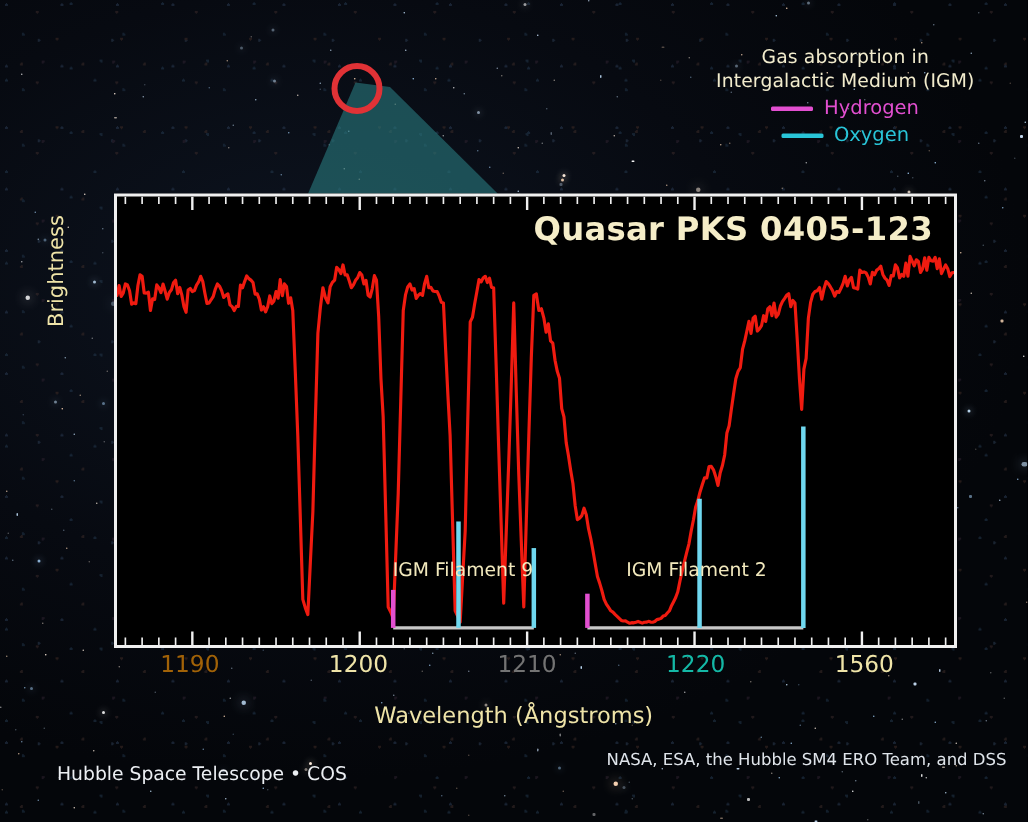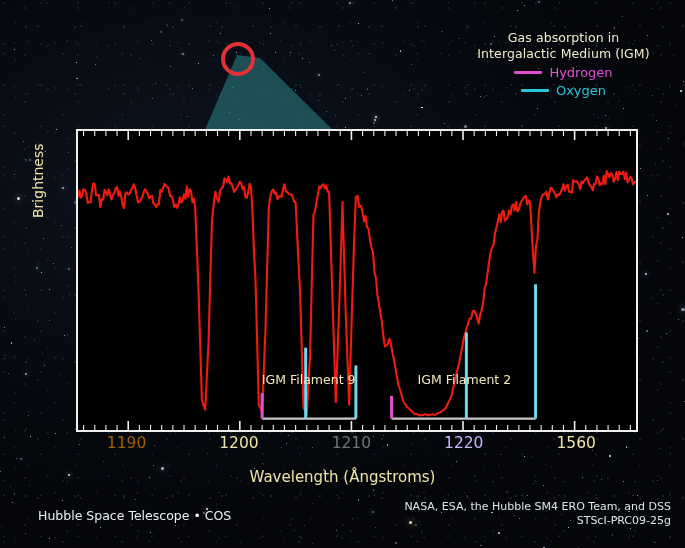--- a/index.html
+++ b/index.html
@@ -627,33 +627,33 @@
         <polyline points="0.00,65.88 1.40,59.44 2.79,66.66 4.18,64.23 5.58,58.28 6.98,58.96 8.37,62.78 9.77,71.83 11.16,70.95 12.55,71.49 13.95,59.33 15.35,52.25 16.74,53.21 18.14,64.29 19.53,64.44 20.93,63.78 22.32,76.02 23.72,68.20 25.11,68.68 26.50,58.94 27.90,60.81 29.29,64.08 30.69,58.35 32.09,63.19 33.48,68.42 34.88,63.97 36.27,62.23 37.66,57.53 39.06,55.75 40.45,64.76 41.85,60.58 43.24,65.75 44.64,73.48 46.04,77.19 47.43,62.31 48.82,61.30 50.22,63.35 51.62,62.74 53.01,59.05 54.41,56.96 55.80,53.21 57.19,56.66 58.59,64.44 59.98,71.32 61.38,70.95 62.77,68.82 64.17,66.56 65.56,61.70 66.96,58.28 68.36,59.87 69.75,62.72 71.14,67.34 72.54,65.88 73.94,64.93 75.33,72.23 76.73,73.41 78.12,76.02 79.51,73.28 80.91,73.34 82.30,59.02 83.70,60.81 85.09,56.74 86.49,52.92 87.89,54.75 89.28,55.75 90.67,57.30 92.07,65.06 93.47,64.91 94.86,68.42 96.25,75.69 97.65,73.49 99.05,76.85 100.44,73.48 101.83,66.31 103.23,71.41 104.63,69.64 106.02,63.35 107.42,67.83 108.81,55.39 110.20,66.08 111.60,58.28 113.00,59.94 114.39,71.20 115.78,67.55 117.18,76.02 118.85,116.54 120.53,159.64 122.20,213.77 123.88,268.59 125.55,274.28 127.22,278.73 128.90,244.03 130.57,210.31 132.25,148.58 133.92,91.22 135.59,73.89 137.27,60.81 138.94,67.41 140.62,70.95 142.10,60.15 143.59,57.25 145.08,55.75 146.47,47.21 147.87,48.65 149.27,51.41 150.66,45.61 152.06,52.34 153.45,52.22 154.85,56.40 156.24,60.81 157.63,58.91 159.03,55.87 160.42,54.15 161.82,50.68 163.22,52.35 164.61,58.29 166.00,55.88 167.40,65.88 168.79,66.99 170.19,61.34 171.59,52.78 172.98,55.75 174.47,80.29 175.96,121.31 177.44,146.97 179.12,209.89 180.79,273.66 182.47,277.02 184.14,281.26 185.81,239.53 187.49,197.64 189.16,136.58 190.84,76.02 192.32,65.63 193.81,60.24 195.30,58.28 196.69,62.41 198.09,61.36 199.48,67.92 200.88,65.88 202.28,64.70 203.67,65.95 205.06,58.05 206.46,53.21 207.85,60.78 209.25,60.48 210.65,62.98 212.04,63.35 213.44,63.43 214.83,66.44 216.22,70.56 217.62,70.95 219.11,102.40 220.60,132.45 222.08,159.64 223.76,217.93 225.43,276.19 227.11,279.78 228.78,283.80 230.45,253.33 232.13,222.98 233.80,150.54 235.48,83.62 236.96,80.61 238.45,71.54 239.94,63.35 241.34,55.43 242.73,56.92 244.13,54.33 245.52,53.21 246.91,57.38 248.31,54.43 249.71,60.65 251.10,60.81 252.77,112.78 254.45,167.24 256.12,218.55 257.80,271.13 259.47,224.24 261.14,177.37 262.82,126.25 264.49,70.95 266.17,129.80 267.84,184.97 269.51,229.54 271.19,273.66 272.86,216.02 274.54,159.64 276.21,107.39 277.88,65.88 279.56,64.92 281.23,76.02 282.91,74.76 284.58,81.08 286.07,90.52 287.56,84.93 289.04,96.29 290.53,97.74 292.02,109.17 293.51,116.56 295.00,121.21 296.48,141.37 297.97,146.97 299.46,164.09 300.95,172.65 302.44,182.44 303.92,191.11 305.41,205.78 306.90,215.38 308.39,214.42 309.88,212.74 311.36,207.78 312.85,212.19 314.34,221.45 315.83,228.05 317.32,236.17 318.80,244.86 320.29,253.39 321.78,257.75 323.27,262.84 324.76,268.59 326.24,271.74 327.73,273.94 329.22,276.19 330.62,277.11 332.01,278.58 333.41,279.88 334.80,281.26 336.19,282.62 337.59,283.00 338.99,282.88 340.38,283.80 341.78,284.52 343.17,284.10 344.57,284.24 345.96,283.80 347.36,283.29 348.75,283.83 350.14,284.40 351.54,283.80 352.93,283.78 354.33,283.24 355.72,283.71 357.12,283.80 358.51,283.31 359.91,282.06 361.31,281.76 362.70,281.26 364.09,279.73 365.49,279.34 366.88,277.70 368.28,276.19 369.68,272.80 371.07,270.11 372.46,267.36 373.86,263.53 375.35,256.10 376.84,249.51 378.32,243.25 379.81,237.17 381.30,231.53 382.79,222.98 384.28,215.63 385.76,207.02 387.25,202.71 388.74,196.78 390.23,191.98 391.72,187.51 393.20,187.55 394.69,180.11 396.18,179.91 397.67,182.18 399.16,186.79 400.64,192.58 402.13,184.16 403.62,179.31 405.11,172.31 406.60,157.64 408.08,152.81 409.57,141.90 411.06,131.47 412.55,121.53 414.04,116.56 415.52,114.16 417.01,101.97 418.50,96.29 419.89,89.86 421.29,83.15 422.68,91.26 424.08,81.08 425.47,79.80 426.87,89.70 428.26,88.32 429.66,86.15 431.06,79.48 432.45,83.31 433.84,74.94 435.24,73.48 436.63,79.43 438.03,71.07 439.43,80.39 440.82,78.55 442.21,73.18 443.61,70.13 445.00,68.07 446.40,65.88 447.80,64.78 449.19,73.43 450.58,69.28 451.98,70.95 453.47,95.00 454.96,121.67 456.44,141.90 457.93,115.11 459.42,107.88 460.91,81.08 462.40,70.58 463.88,65.17 465.37,63.35 466.86,62.81 468.35,60.69 469.84,68.42 471.32,61.54 472.81,56.68 474.30,58.28 475.69,60.44 477.09,62.88 478.49,66.39 479.88,63.35 481.28,63.94 482.67,61.22 484.07,57.95 485.46,53.21 486.86,59.59 488.25,55.46 489.64,53.89 491.04,60.81 492.43,61.08 493.83,61.78 495.22,49.08 496.62,50.68 498.01,50.28 499.41,50.97 500.81,53.76 502.20,58.28 503.59,50.50 504.99,52.22 506.38,49.23 507.78,48.14 509.18,46.48 510.57,51.94 511.96,54.41 513.36,55.75 514.75,59.33 516.15,52.69 517.54,52.97 518.94,45.61 520.34,47.67 521.73,54.22 523.13,52.00 524.52,53.21 525.91,44.44 527.31,53.09 528.71,39.93 530.10,43.08 531.50,46.21 532.89,42.17 534.28,43.34 535.68,50.68 537.08,48.17 538.47,40.91 539.87,49.17 541.26,40.54 542.65,42.86 544.05,43.11 545.45,40.53 546.84,48.14 548.24,41.60 549.63,51.41 551.02,48.40 552.42,45.61 553.82,48.11 555.21,53.39 556.61,50.92 558.00,50.68" fill="none" stroke="#f01b10" stroke-width="2.1" stroke-linejoin="round" stroke-linecap="round"></polyline>
         <line x1="184.14000000000001" y1="287.5974576271186" x2="277.88400000000104" y2="287.5974576271186" stroke="#c8c8c8" stroke-width="2.2"></line>
         <line x1="313.595999999999" y1="287.5974576271186" x2="457.55999999999995" y2="287.5974576271186" stroke="#c8c8c8" stroke-width="2.2"></line>
         <line x1="184.14000000000001" y1="287.5974576271186" x2="184.14000000000001" y2="262.25847457627117" stroke="#e24fd0" stroke-width="3"></line>
         <line x1="227.664000000001" y1="287.5974576271186" x2="227.664000000001" y2="216.64830508474574" stroke="#6fd8ef" stroke-width="3"></line>
         <line x1="277.88400000000104" y1="287.5974576271186" x2="277.88400000000104" y2="234.385593220339" stroke="#6fd8ef" stroke-width="3"></line>
         <line x1="313.595999999999" y1="287.5974576271186" x2="313.595999999999" y2="264.79237288135596" stroke="#e24fd0" stroke-width="3"></line>
         <line x1="388.3679999999995" y1="287.5974576271186" x2="388.3679999999995" y2="201.4449152542373" stroke="#6fd8ef" stroke-width="3"></line>
         <line x1="457.55999999999995" y1="287.5974576271186" x2="457.55999999999995" y2="153.3008474576271" stroke="#6fd8ef" stroke-width="3"></line>
       </svg>
+    <div class="ptitle">Quasar PKS 0405-123</div>
   </div>
 
   <div class="ylabel">Brightness</div>
   <div class="xticklabels" id="xtl">
       <div class="xtl" style="left: 126.58px; color: #a16207;">1190</div>
       <div class="xtl" style="left: 238.98px; color: rgb(239, 228, 168);">1200</div>
       <div class="xtl" style="left: 351.38px; color: #737373;">1210</div>
-      <div class="xtl" style="left: 463.78px; color: #c4b5fd; text-align: center;">1220</div>
+      <div class="xtl" style="left: 463.78px; color: #14b8a6; text-align: center;">1220</div>
       <div class="xtl" style="left: 576.18px; color: rgb(239, 228, 168);">1560</div>
     </div>
   <div class="xlabel">Wavelength (Ångstroms)</div>
 
   <div class="credit-left">Hubble Space Telescope • COS</div>
   <div class="credit-right">
     <div>NASA, ESA, the Hubble SM4 ERO Team, and DSS</div>
-    <div>STScI-PRC09-25g</div>
   </div>
 
 <div class="filabel" style="left: 308.668px; top: 372px;">IGM Filament 9</div>
     <div class="filabel" style="left: 464.342px; top: 372px;">IGM Filament 2</div>
   </div>
 
 </body></html>

